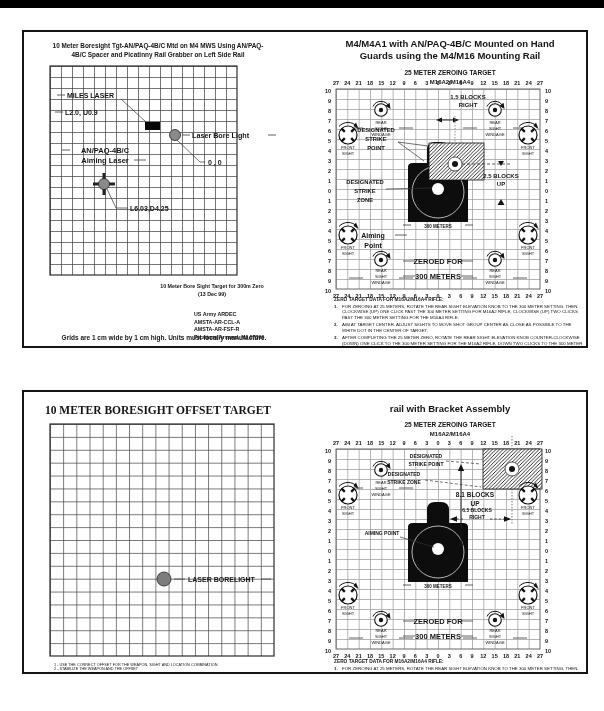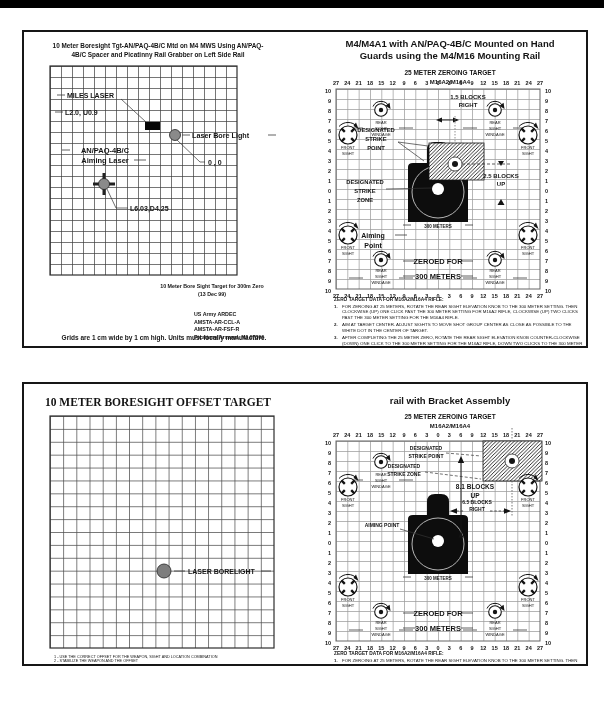--- a/index.html
+++ b/index.html
@@ -1,20 +1,20 @@
 <!DOCTYPE html>
 <html><head>
 <meta charset="utf-8">
 <style>
   html,body{margin:0;padding:0}
   body{width:604px;height:711px;position:relative;background:#ffffff;font-family:"Liberation Sans",sans-serif}
   .topbar{position:absolute;left:0;top:0;width:604px;height:8px;background:#000}
   .page{position:absolute;left:22px;width:566px;border:2px solid #161616;background:#fff;box-sizing:border-box;overflow:hidden}
   #page1{top:30px;height:318px}
-  #page2{top:382px;height:284px}
+  #page2{top:390px;height:284px}
   svg.panel{position:absolute;top:0;left:0;overflow:visible}
   svg.rightp{left:281px}
   text{fill:#141414}
   .b{font-weight:bold}
   .t95{font-size:9.5px}.t75{font-size:7.5px}.t72{font-size:7.2px}.t7{font-size:7px}
   .t65{font-size:6.5px}.t64{font-size:6.4px}.t6{font-size:6px}.t58{font-size:5.8px}
   .t55{font-size:5.5px}.t53{font-size:5.3px}.t5{font-size:5px}.t45{font-size:4.5px}
   .t4{font-size:4px}.t38{font-size:3.8px}
   .serif{font-family:"Liberation Serif",serif}
   .t11s{font-size:11.5px;font-family:"Liberation Serif",serif}

